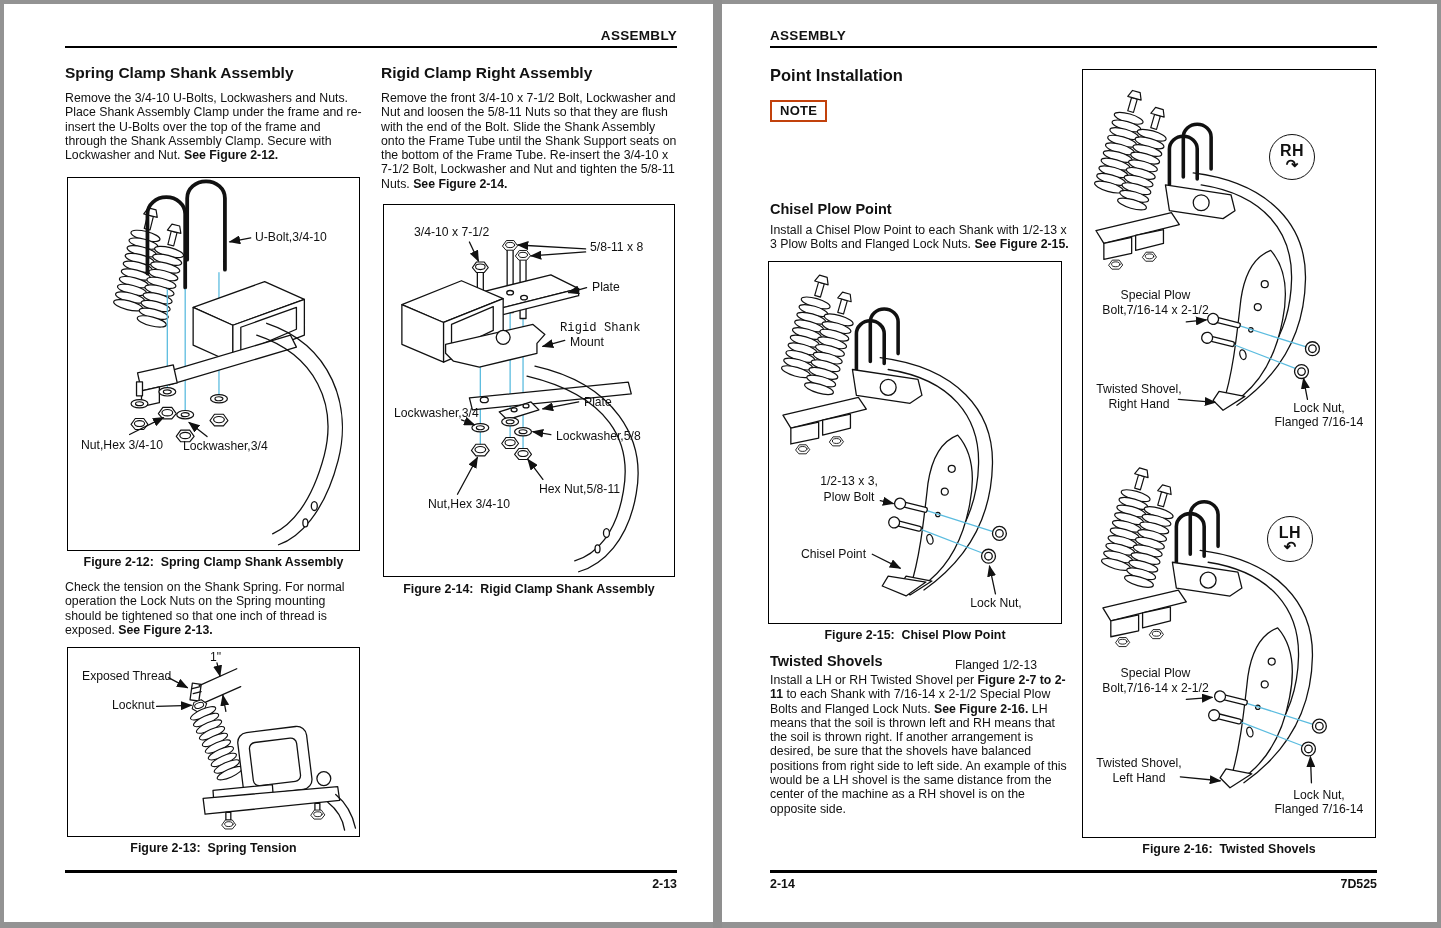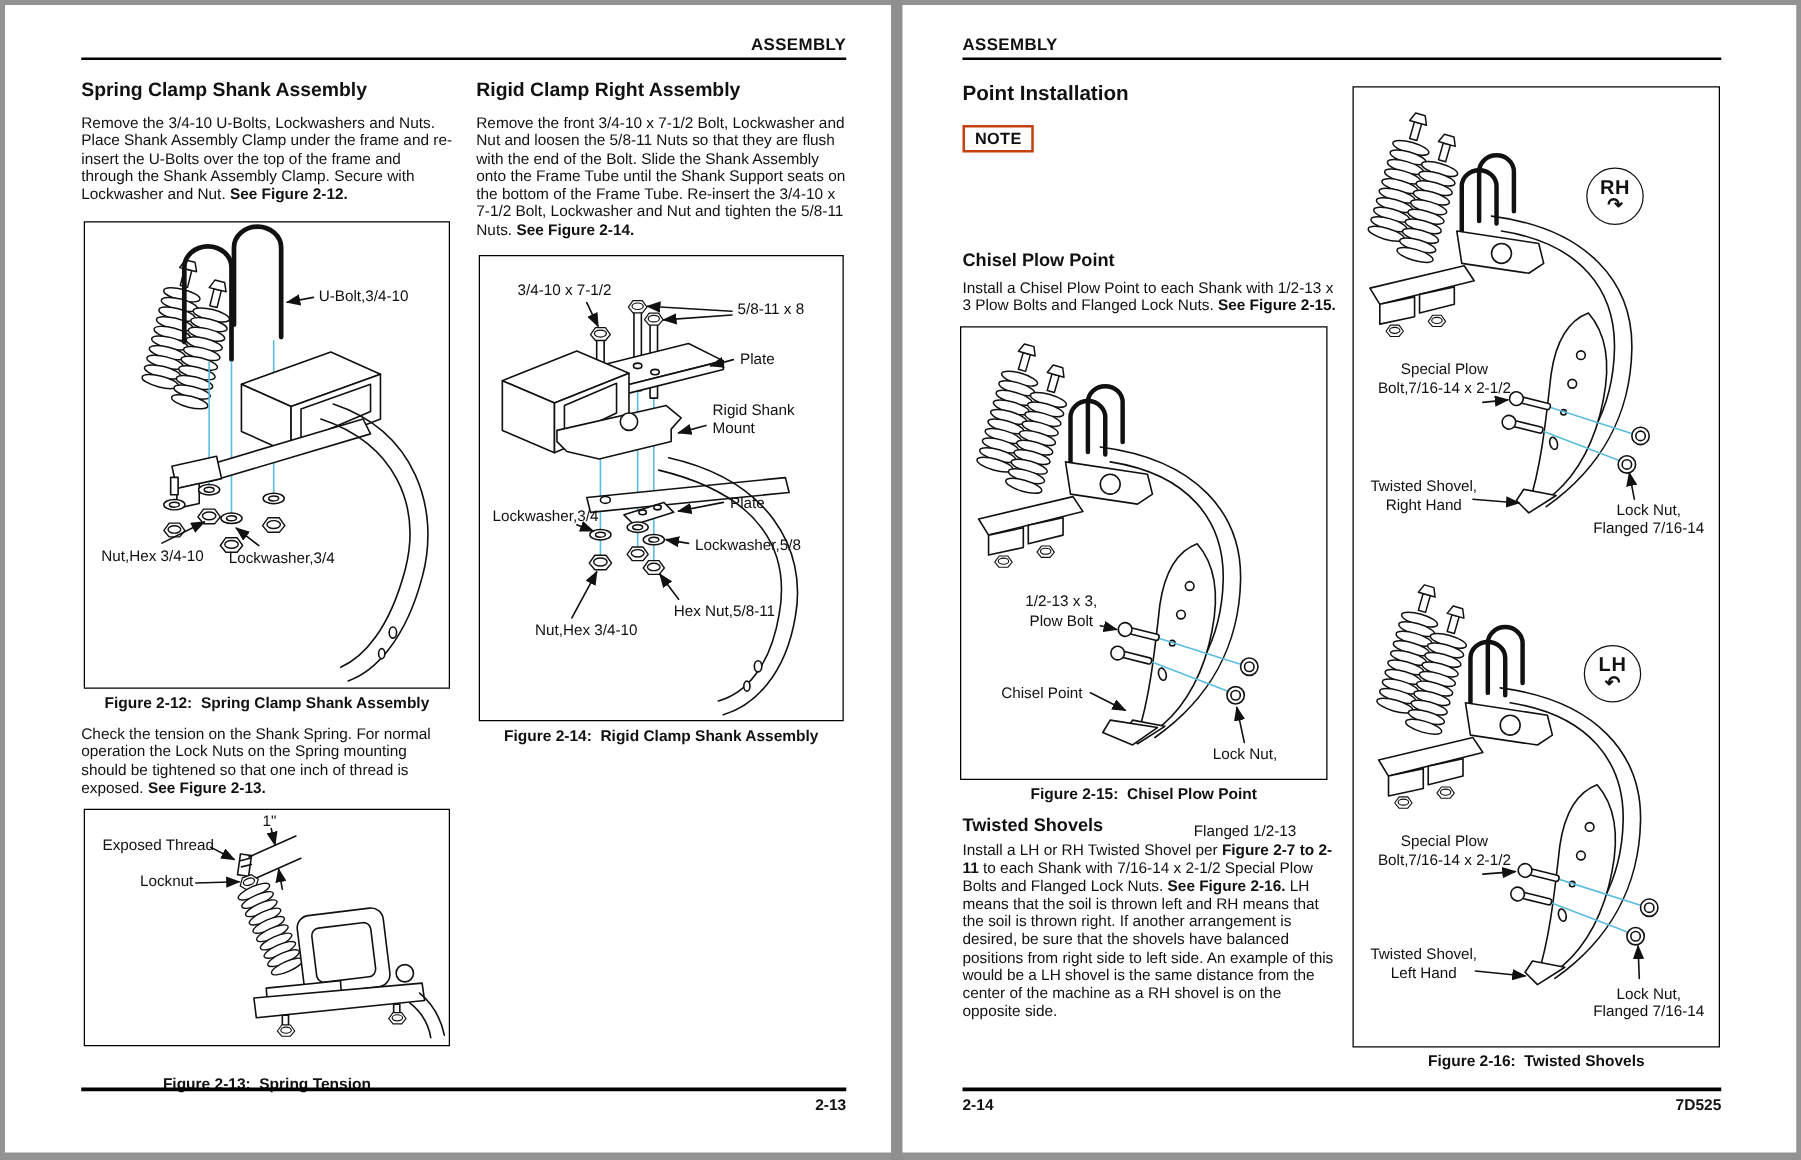--- a/index.html
+++ b/index.html
@@ -192,21 +192,21 @@
         <path d="M270,148 C281,157 287,168 290,182"></path>
         <path d="M262,156 C271,163 277,172 279,184"></path>
         <line x1="101" y1="30" x2="120" y2="40" marker-end="url(#arr)"></line>
         <line x1="89" y1="59" x2="124" y2="58" marker-end="url(#arr)"></line>
       </g>
     </svg>
     <div class="flab" style="left:14px;top:22px;">Exposed Thread</div>
     <div class="flab" style="left:44px;top:51px;">Locknut</div>
     <div class="flab" style="left:142px;top:3px;">1"</div>
   </div>
-  <div class="caption" style="left:63px;top:837px;width:293px;margin-top:19px;">Figure 2-13:  Spring Tension</div>
+  <div class="caption" style="left:63px;top:837px;width:293px;">Figure 2-13:  Spring Tension</div>
 
   <div class="h1" style="left:377px;top:60px;">Rigid Clamp Right Assembly</div>
   <div class="body-text" style="left:377px;top:87px;width:300px;">
     <span>Remove the front 3/4-10 x 7-1/2 Bolt, Lockwasher and Nut and loosen the 5/8-11 Nuts so that they are flush with the end of the Bolt. Slide the Shank Assembly onto the Frame Tube until the Shank Support seats on the bottom of the Frame Tube. Re-insert the 3/4-10 x 7-1/2 Bolt, Lockwasher and Nut and tighten the 5/8-11 Nuts. </span><b>See Figure 2-14.</b>
   </div>
 
   <div class="figbox" style="left:379px;top:200px;width:292px;height:373px;">
     <svg viewBox="0 0 292 373">
       <g fill="none" stroke="#111" stroke-width="1.3" stroke-linecap="round" stroke-linejoin="round">
         <line x1="97" y1="130" x2="97" y2="250" stroke="#5bbcdf"></line>
@@ -251,21 +251,21 @@
         <line x1="196" y1="198" x2="160" y2="205" marker-end="url(#arr)"></line>
         <line x1="78" y1="216" x2="91" y2="221" marker-end="url(#arr)"></line>
         <line x1="168" y1="231" x2="150" y2="228" marker-end="url(#arr)"></line>
         <line x1="160" y1="276" x2="145" y2="256" marker-end="url(#arr)"></line>
         <line x1="74" y1="291" x2="94" y2="254" marker-end="url(#arr)"></line>
       </g>
     </svg>
     <div class="flab" style="left:30px;top:21px;">3/4-10 x 7-1/2</div>
     <div class="flab" style="left:206px;top:36px;">5/8-11 x 8</div>
     <div class="flab" style="left:208px;top:76px;">Plate</div>
-    <div class="flab" style="left:186px;top:117px;">Rigid Shank</div>
+    <div class="flab" style="left:176px;top:117px;font-family:Liberation Mono, monospace;">Rigid Shank</div>
     <div class="flab" style="left:186px;top:131px;">Mount</div>
     <div class="flab" style="left:200px;top:191px;">Plate</div>
     <div class="flab" style="left:10px;top:202px;">Lockwasher,3/4</div>
     <div class="flab" style="left:172px;top:225px;">Lockwasher,5/8</div>
     <div class="flab" style="left:155px;top:278px;">Hex Nut,5/8-11</div>
     <div class="flab" style="left:44px;top:293px;">Nut,Hex 3/4-10</div>
   </div>
   <div class="caption" style="left:379px;top:578px;width:292px;">Figure 2-14:  Rigid Clamp Shank Assembly</div>
 
   <div class="rule rule-heavy" style="left:61px;top:866px;width:612px;"></div>

